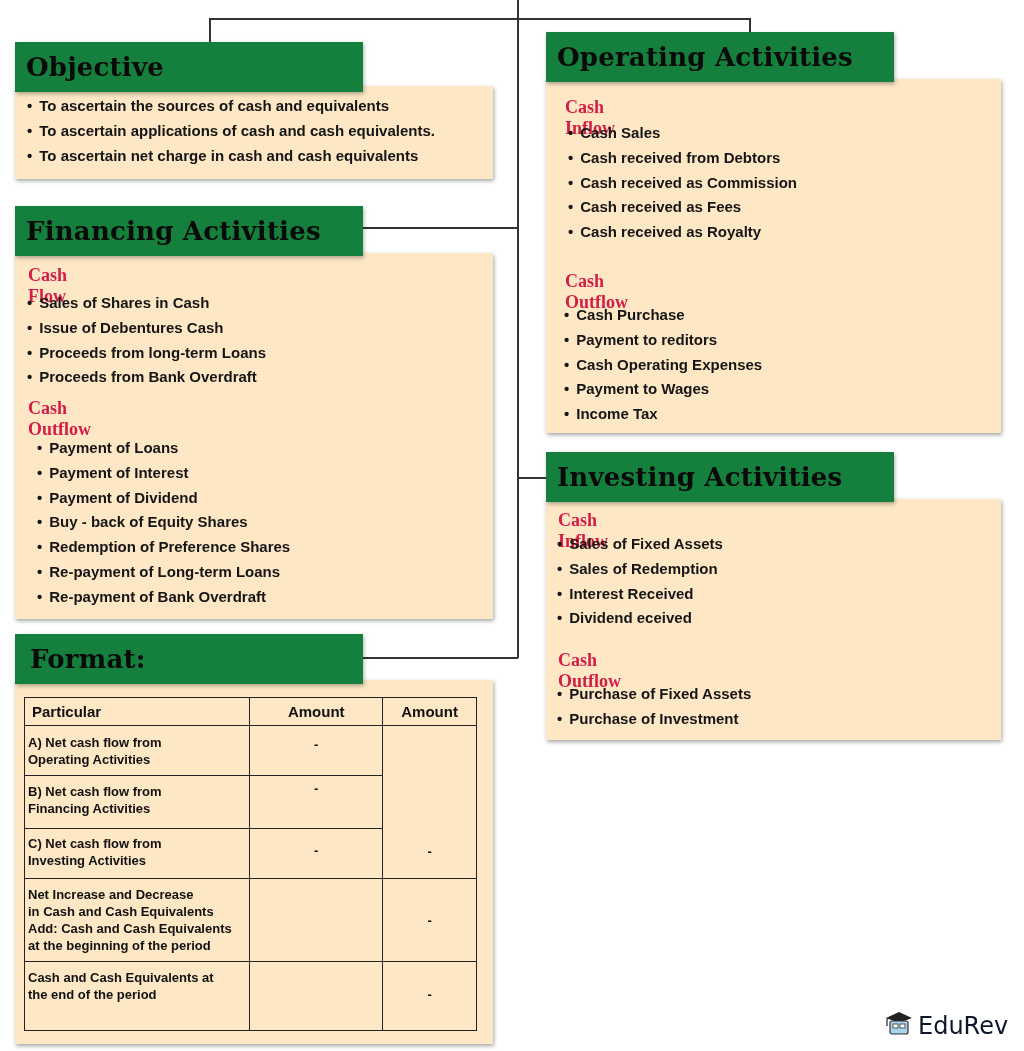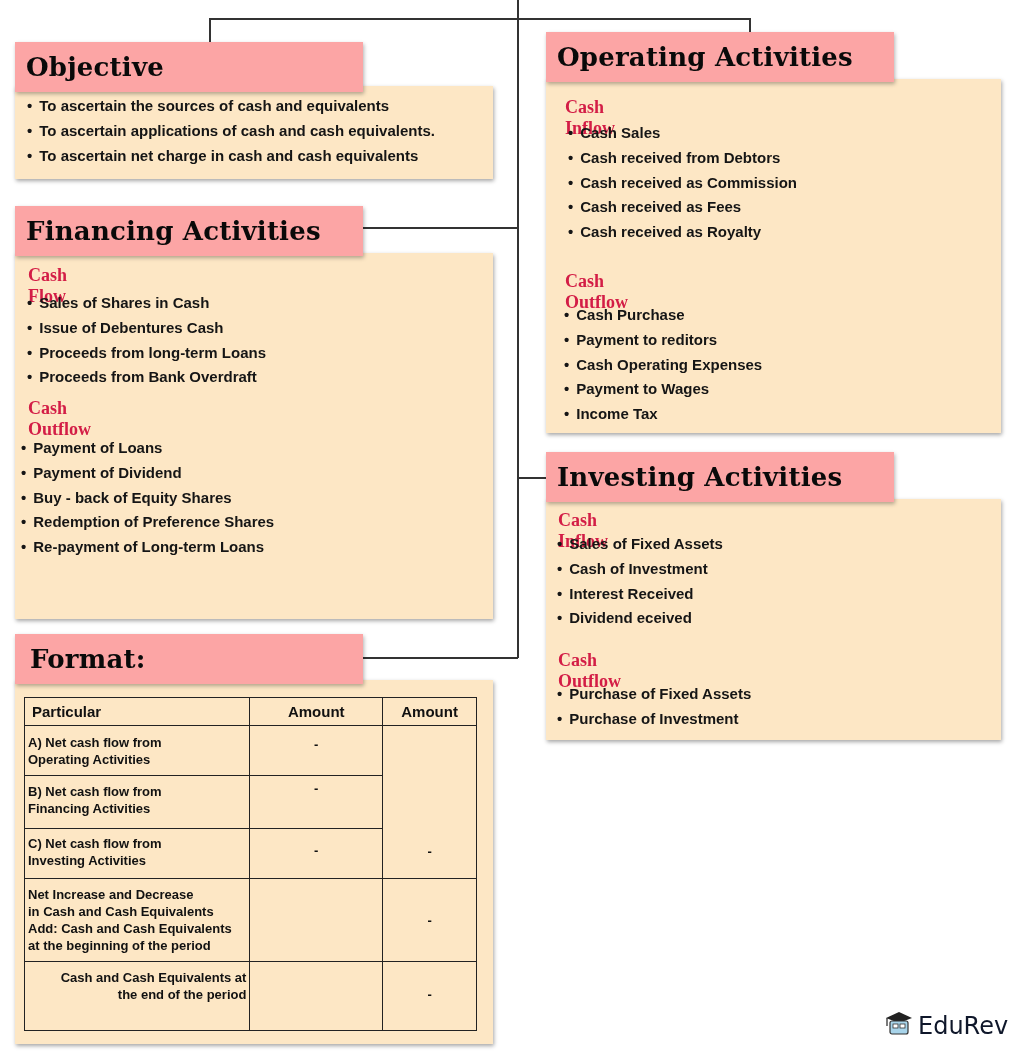--- a/index.html
+++ b/index.html
@@ -9,21 +9,21 @@
   .line { position: absolute; background: #333; }
 
   .panel { position: absolute; }
   .panel-body {
     position: absolute;
     background: #fde7c5;
     box-shadow: 1px 2px 4px rgba(0,0,0,0.35);
   }
   .panel-head {
     position: absolute;
-    background: #fca5a5;
+    background: #15803d;
     box-shadow: 1px 2px 4px rgba(0,0,0,0.3);
     font-family: "DejaVu Serif", "Liberation Serif", serif;
     font-weight: bold;
     font-size: 26px;
     color: #0a0a0a;
     padding-left: 11px;
     display: flex; align-items: center;
     z-index: 2;
     letter-spacing: 0.2px;
   }
@@ -93,26 +93,28 @@
   <div class="panel-head" style="left:15px; top:206px; width:348px; height:50px;">Financing Activities</div>
   <div class="panel-body" style="left:15px; top:253px; width:478px; height:366px;"></div>
   <div class="sub" style="left:28px; top:265px;">Cash Flow</div>
   <ul class="items" style="left:27px; top:291px;">
     <li>Sales of Shares in Cash</li>
     <li>Issue of Debentures Cash</li>
     <li>Proceeds from long-term Loans</li>
     <li>Proceeds from Bank Overdraft</li>
   </ul>
   <div class="sub" style="left:28px; top:398px;">Cash Outflow</div>
-  <ul class="items" style="left:21px; top:436px;">
+  <ul class="items" style="left:37px; top:436px;">
     <li>Payment of Loans</li>
+    <li>Payment of Interest</li>
     <li>Payment of Dividend</li>
     <li>Buy - back of Equity Shares</li>
     <li>Redemption of Preference Shares</li>
     <li>Re-payment of Long-term Loans</li>
+    <li>Re-payment of Bank Overdraft</li>
   </ul>
 </section>
 
 <section class="panel">
   <div class="panel-head" style="left:546px; top:32px; width:348px; height:50px;">Operating Activities</div>
   <div class="panel-body" style="left:546px; top:79px; width:455px; height:354px;"></div>
   <div class="sub" style="left:565px; top:97px;">Cash Inflow</div>
   <ul class="items" style="left:568px; top:121px;">
     <li>Cash Sales</li>
     <li>Cash received from Debtors</li>
@@ -129,21 +131,21 @@
     <li>Income Tax</li>
   </ul>
 </section>
 
 <section class="panel">
   <div class="panel-head" style="left:546px; top:452px; width:348px; height:50px;">Investing Activities</div>
   <div class="panel-body" style="left:546px; top:499px; width:455px; height:241px;"></div>
   <div class="sub" style="left:558px; top:510px;">Cash Inflow</div>
   <ul class="items" style="left:557px; top:532px;">
     <li>Sales of Fixed Assets</li>
-    <li>Cash of Investment</li>
+    <li>Sales of Redemption</li>
     <li>Interest Received</li>
     <li>Dividend eceived</li>
   </ul>
   <div class="sub" style="left:558px; top:650px;">Cash Outflow</div>
   <ul class="items" style="left:557px; top:682px;">
     <li>Purchase of Fixed Assets</li>
     <li>Purchase of Investment</li>
   </ul>
 </section>
 
@@ -180,21 +182,21 @@
     </tr>
     <tr style="height:83px;margin-left:18px;">
       <td style="white-space:pre-line; padding-top:7px;">Net Increase and Decrease
 in Cash and Cash Equivalents
 Add: Cash and Cash Equivalents
 at the beginning of the period</td>
       <td class="amt"></td>
       <td class="amt" style="vertical-align:middle;">-</td>
     </tr>
     <tr style="height:69px;">
-      <td style="white-space:pre-line; padding-top:7px;text-align:right;">Cash and Cash Equivalents at
+      <td style="white-space:pre-line; padding-top:7px;">Cash and Cash Equivalents at
 the end of the period</td>
       <td class="amt"></td>
       <td class="amt" style="padding-top:24px;">-</td>
     </tr>
   </tbody>
     </table>
 </section>
 
 <div class="logo">
   <span>

